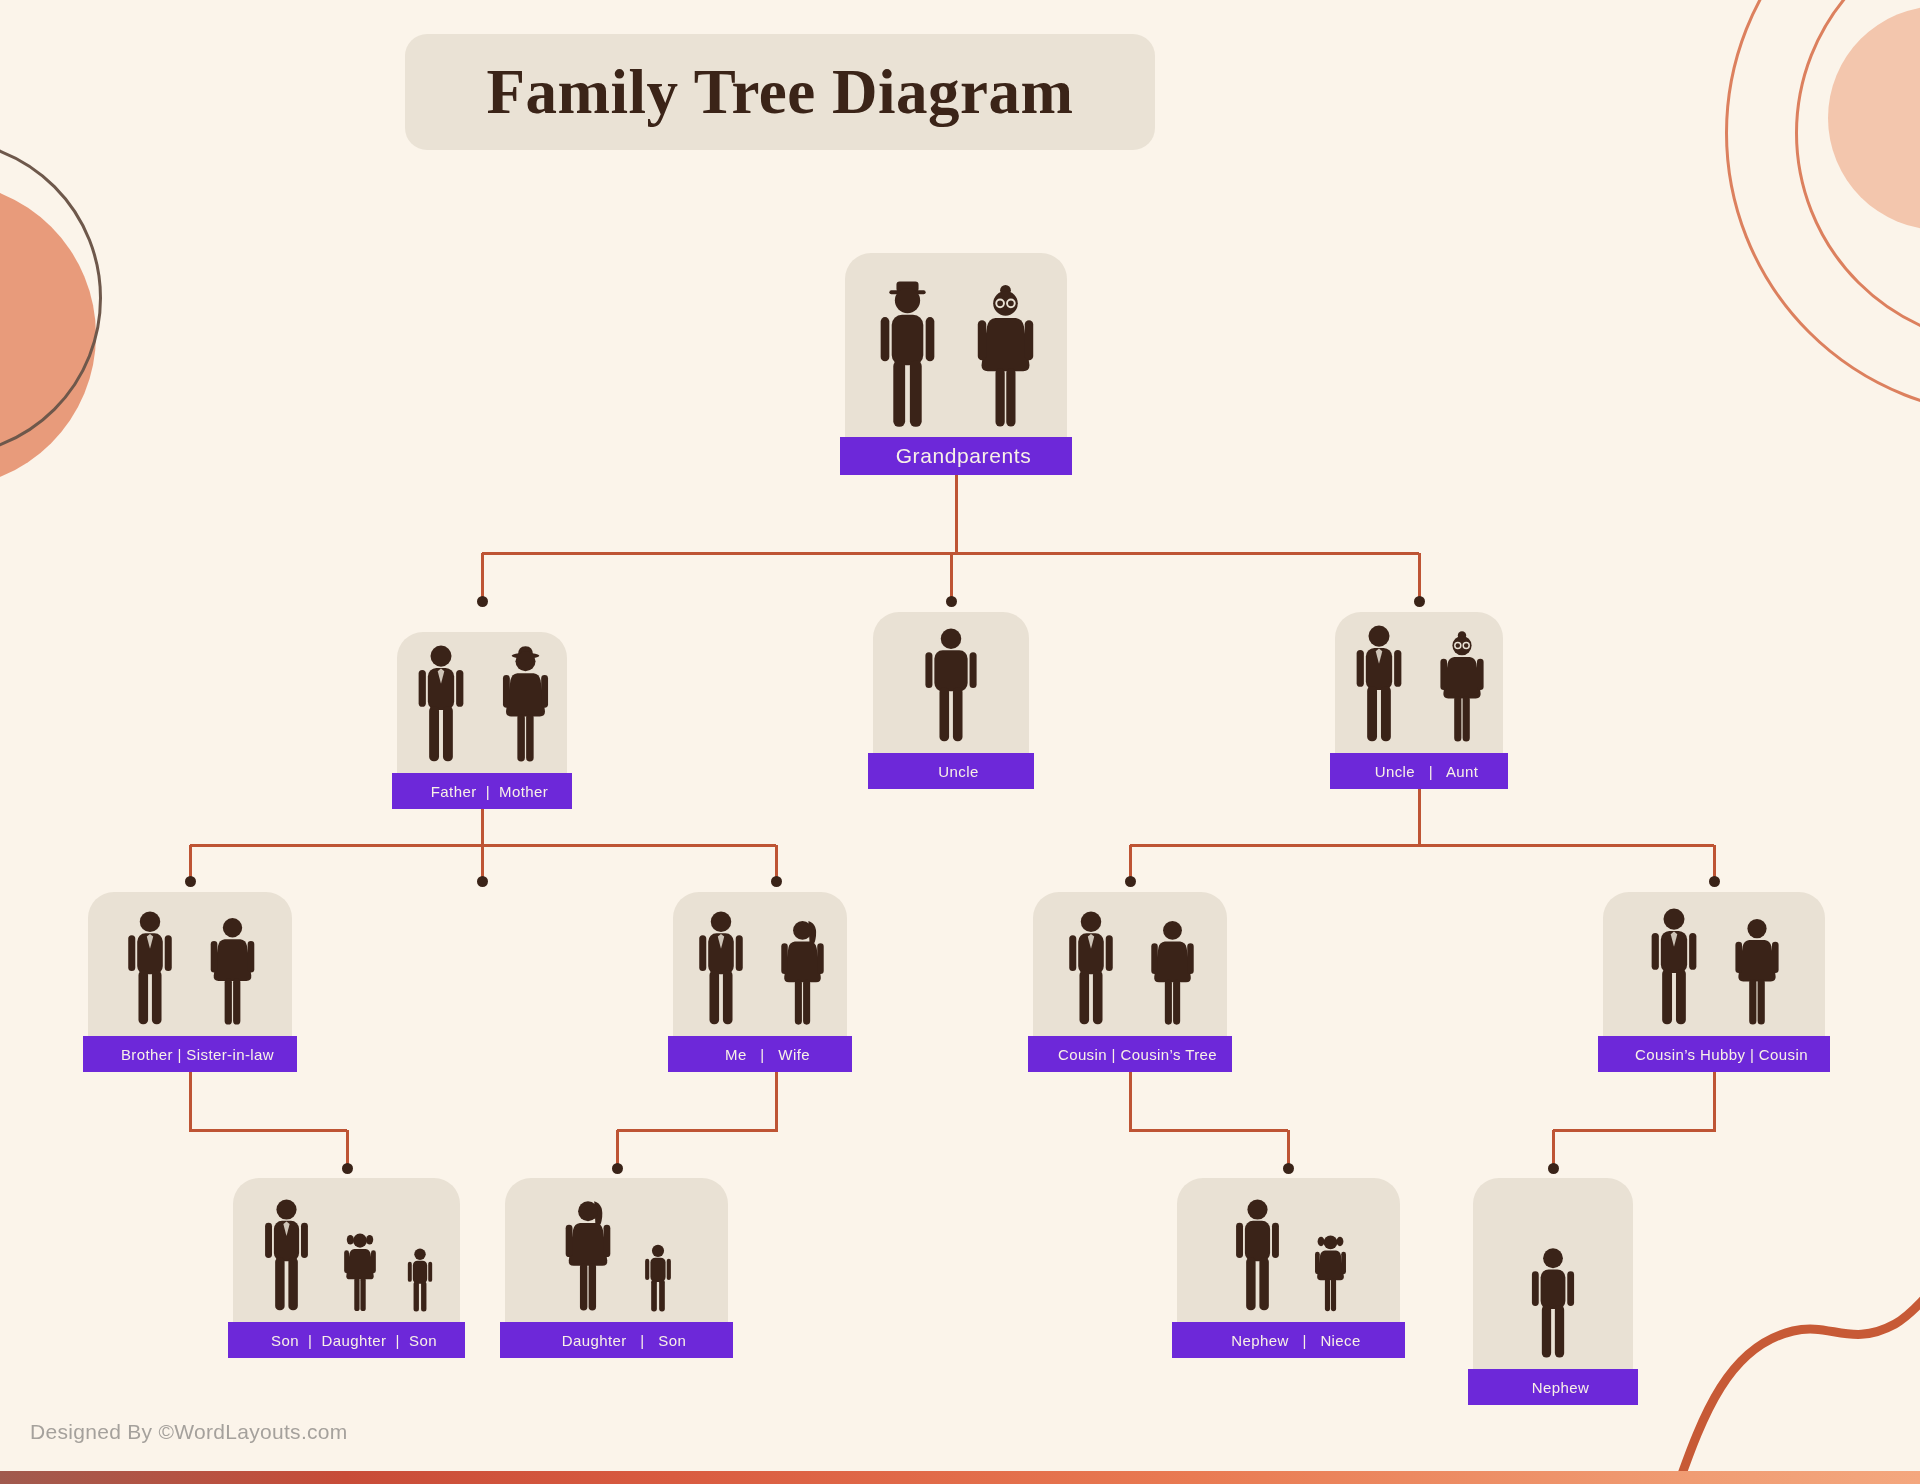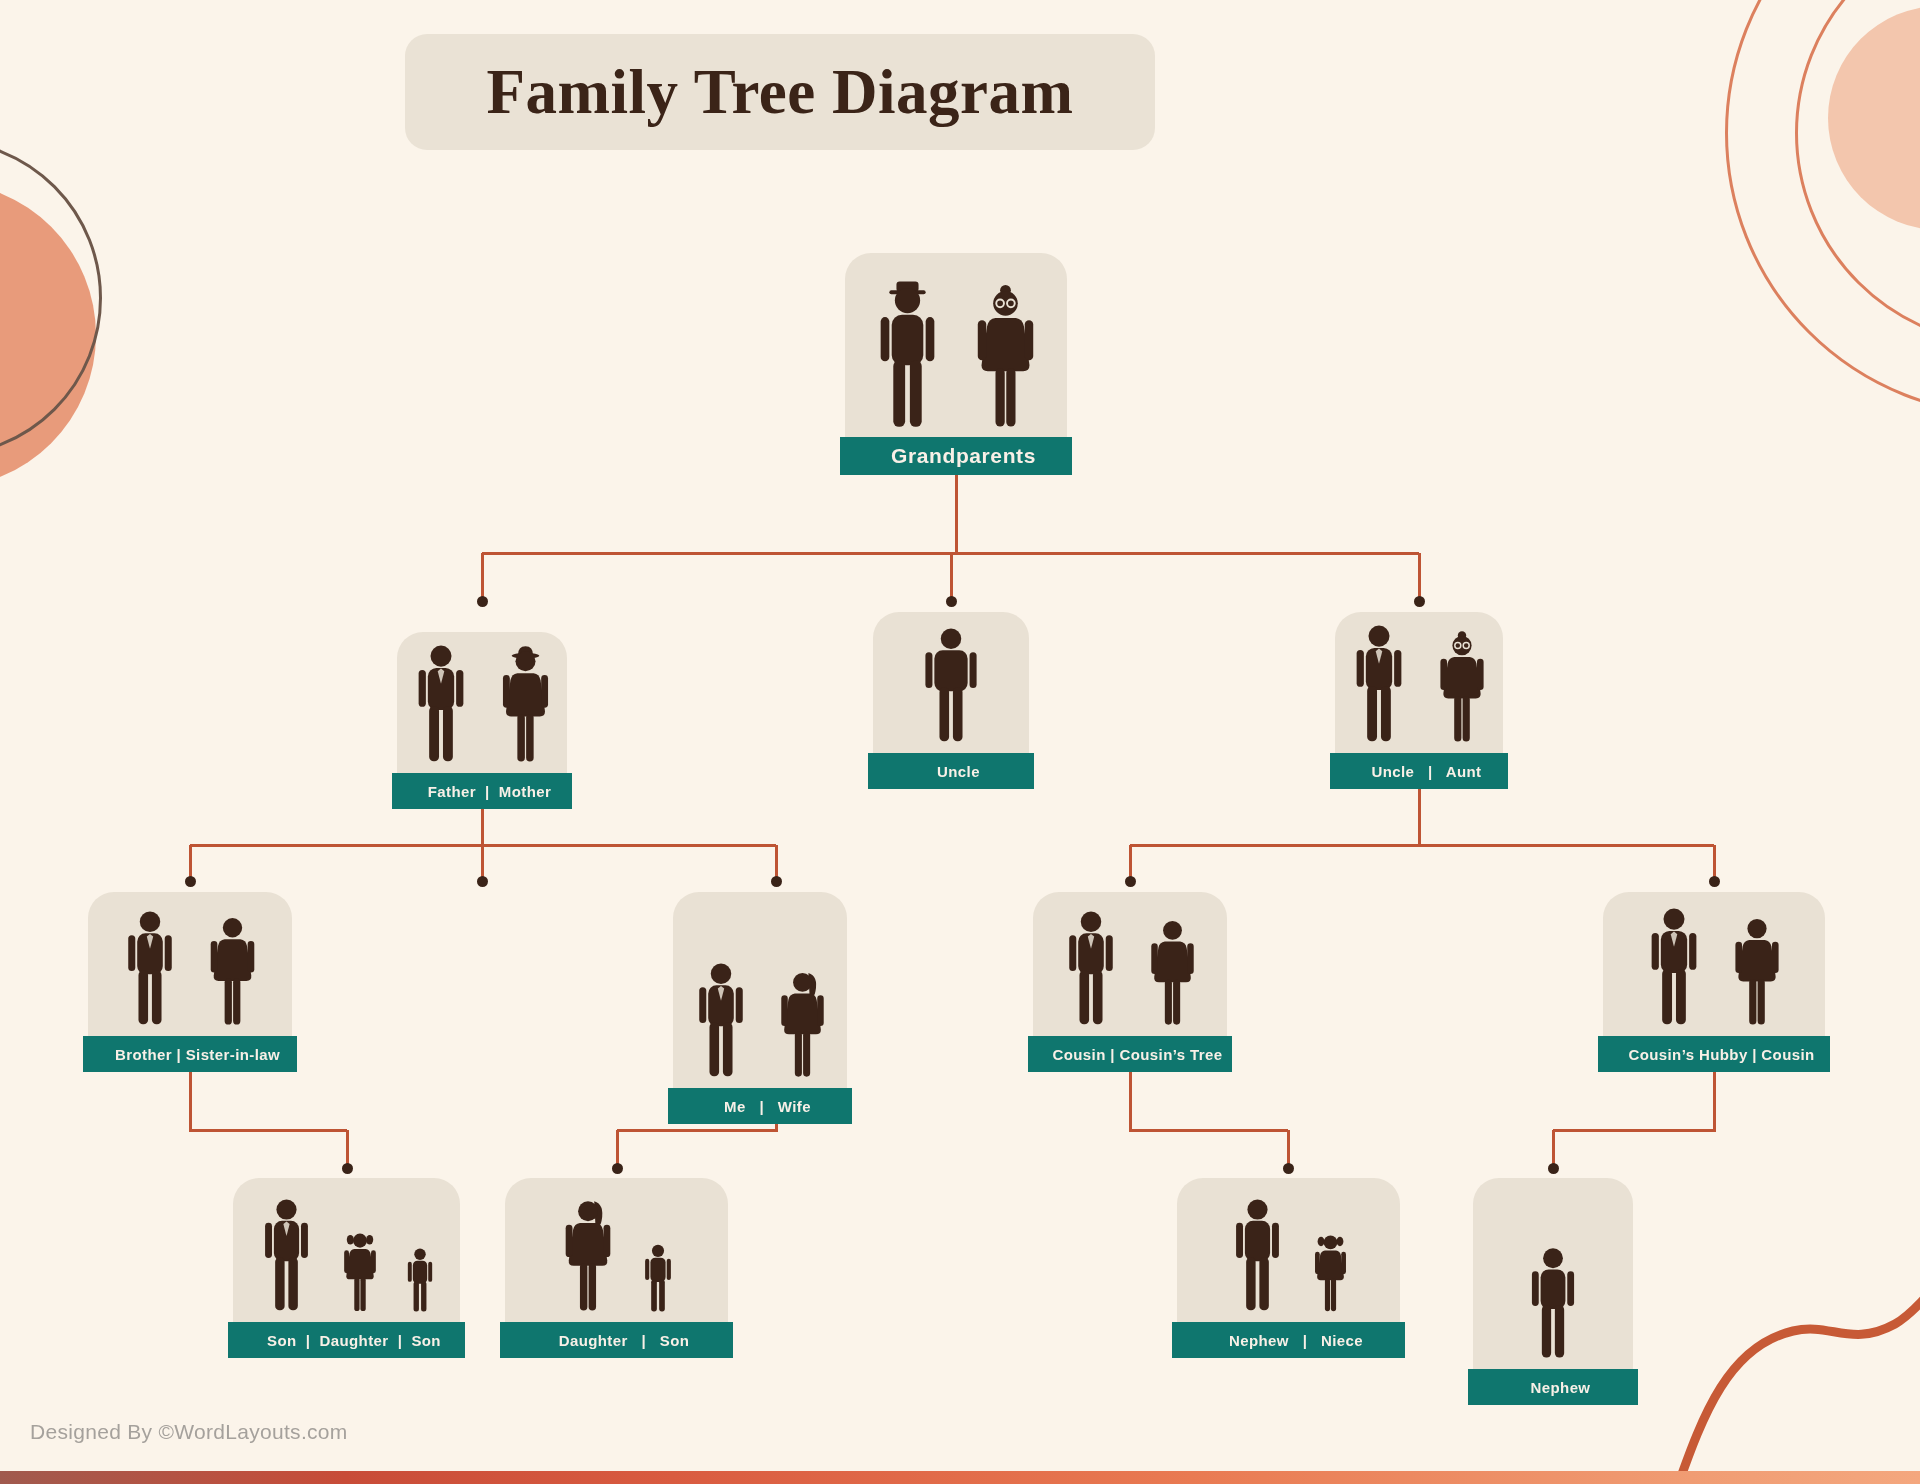--- a/index.html
+++ b/index.html
@@ -24,22 +24,22 @@
   
   .title-box{position:absolute;left:405px;top:34px;width:750px;height:116px;background:#EAE2D5;border-radius:22px;
     display:flex;align-items:center;justify-content:center;font-family:Liberation Serif, serif;}
   .title-box h1{margin:0;font-size:63px;font-weight:bold;color:#3B2418;letter-spacing:.5px;}
 
   
   .node{position:absolute;}
   .card{position:absolute;inset:0;background:#E9E1D4;border-radius:26px;}
   .figures{position:absolute;left:0;right:0;top:0;bottom:36px;display:flex;align-items:flex-end;
     justify-content:center;gap:20px;padding-bottom:9px;}
-  .labelbar{position:absolute;left:-5px;right:-5px;bottom:0;height:36px;background:#0f766e;
-    color:#F8F0E7;font-weight:bold;font-size:15px;letter-spacing:.4px;
+  .labelbar{position:absolute;left:-5px;right:-5px;bottom:0;height:36px;background:#6d28d9;
+    color:#F8F0E7;font-weight:normal;font-size:15px;letter-spacing:.4px;
     display:flex;align-items:center;justify-content:center;white-space:pre;padding-left:15px;}
   .labelbar.big{height:38px;font-size:21px;letter-spacing:.6px;}
 
   
   .cline{position:absolute;background:#BE5434;}
   .cdot{position:absolute;width:11px;height:11px;border-radius:50%;background:#3A2318;}
 
   
   .credit{position:absolute;left:30px;top:1420px;font-size:21px;color:#A5A19C;letter-spacing:.3px;}
 </style>
@@ -221,21 +221,21 @@
           <rect x="14" y="48" width="11" height="52" rx="5.5"></rect>
           <rect x="75" y="48" width="11" height="52" rx="5.5"></rect>
           <rect x="37" y="110" width="12" height="76" rx="6"></rect>
           <rect x="51" y="110" width="12" height="76" rx="6"></rect>
         </svg>
       </div>
     <div class="labelbar">Brother | Sister-in-law</div>
   </div>
 
 
-  <div class="node" style="left:673px;top:892px;width:174px;height:232px">
+  <div class="node" style="left:673px;top:892px;width:174px;height:180px">
     <div class="card"></div>
     <div class="figures">
         <svg width="64" height="122" viewBox="0 0 100 190" fill="#3A2318">
           <circle cx="50" cy="26" r="16"></circle>
           <rect x="30" y="44" width="40" height="64" rx="13"></rect>
           <rect x="16" y="47" width="11" height="56" rx="5.5"></rect>
           <rect x="73" y="47" width="11" height="56" rx="5.5"></rect>
           <rect x="32" y="102" width="15" height="84" rx="7"></rect>
           <rect x="53" y="102" width="15" height="84" rx="7"></rect>
           <polygon points="50,45 45,49 50,68 55,49" fill="#E9E1D4" opacity="0.85"></polygon>

